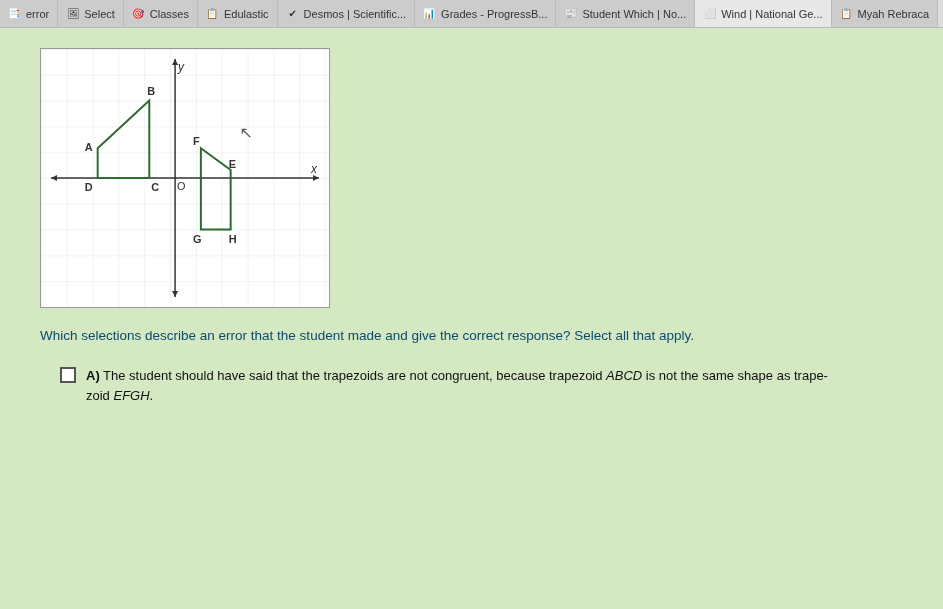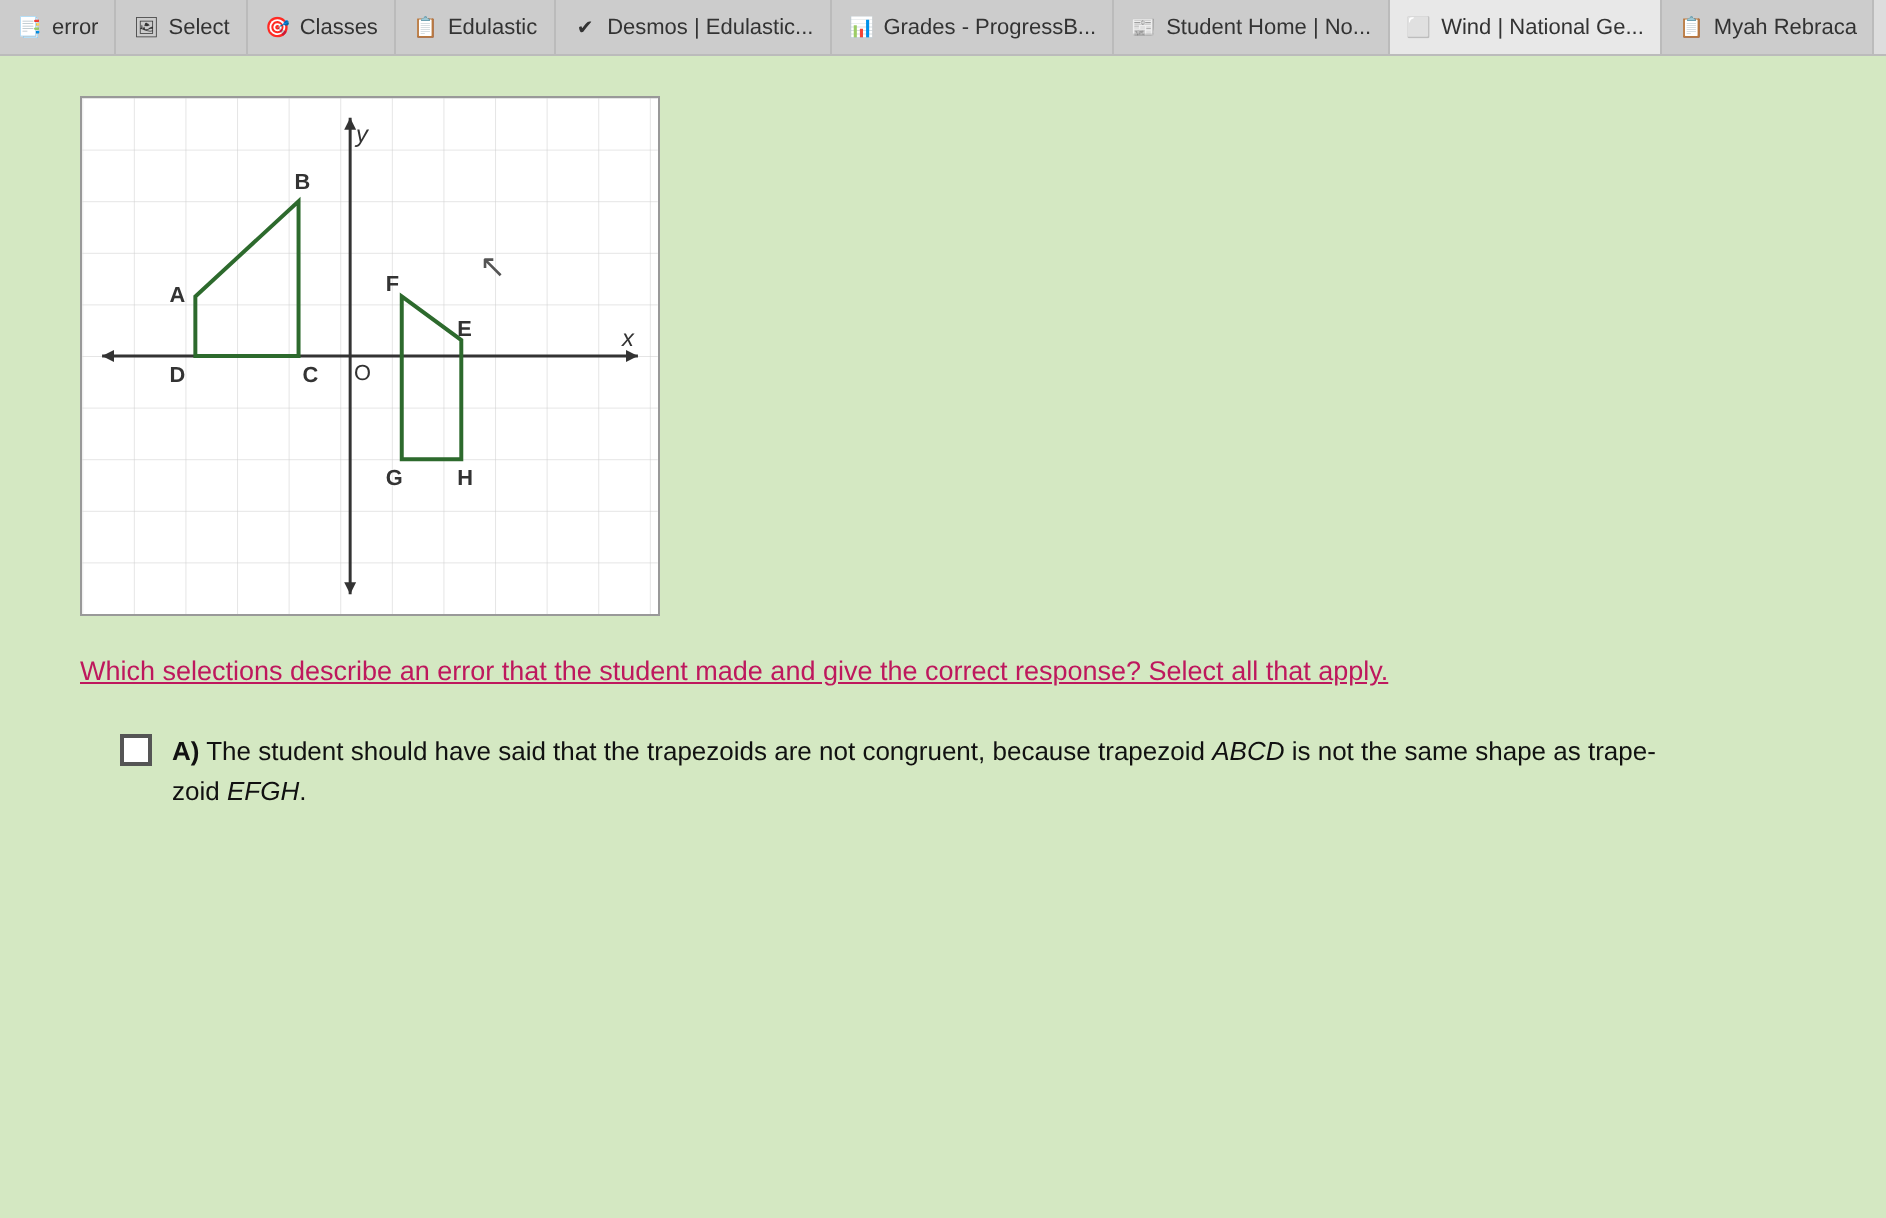--- a/index.html
+++ b/index.html
@@ -66,24 +66,23 @@
     .grid-canvas {
       position: absolute;
       top: 0; left: 0;
       width: 100%;
       height: 100%;
     }
 
     
     .question-text {
       font-size: 13.5px;
-      color: #be185d;
+      color: #0c4a6e;
       margin-bottom: 20px;
       line-height: 1.5;
-      text-decoration: underline;
     }
 
     
     .answer-options {
       display: flex;
       flex-direction: column;
       gap: 16px;
       padding-left: 20px;
     }
     .answer-option {
@@ -137,29 +136,29 @@
   <div class="tab-item">
     <span class="tab-icon">🎯</span>
     <span>Classes</span>
   </div>
   <div class="tab-item">
     <span class="tab-icon">📋</span>
     <span>Edulastic</span>
   </div>
   <div class="tab-item">
     <span class="tab-icon">✔</span>
-    <span>Desmos | Edulastic...</span>
+    <span>Desmos | Scientific...</span>
   </div>
   <div class="tab-item">
     <span class="tab-icon">📊</span>
     <span>Grades - ProgressB...</span>
   </div>
   <div class="tab-item">
     <span class="tab-icon">📰</span>
-    <span>Student Home | No...</span>
+    <span>Student Which | No...</span>
   </div>
   <div class="tab-item active">
     <span class="tab-icon">⬜</span>
     <span>Wind | National Ge...</span>
   </div>
   <div class="tab-item">
     <span class="tab-icon">📋</span>
     <span>Myah Rebraca</span>
   </div>
 </div>

